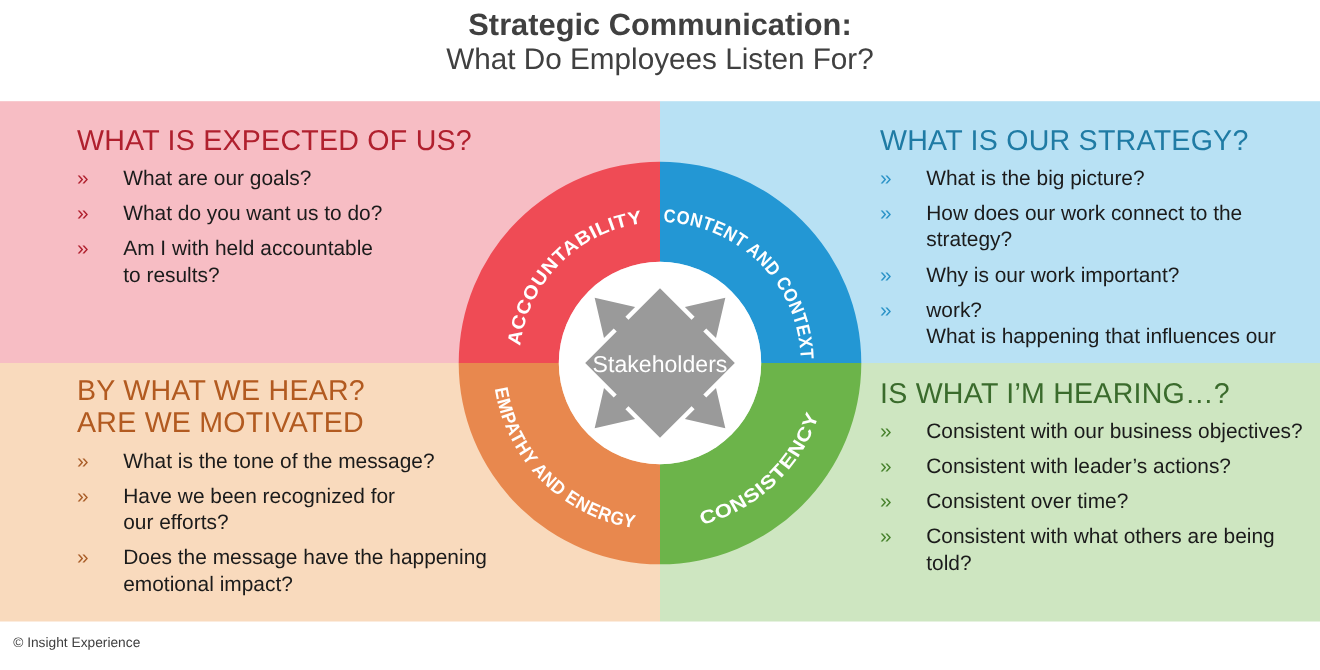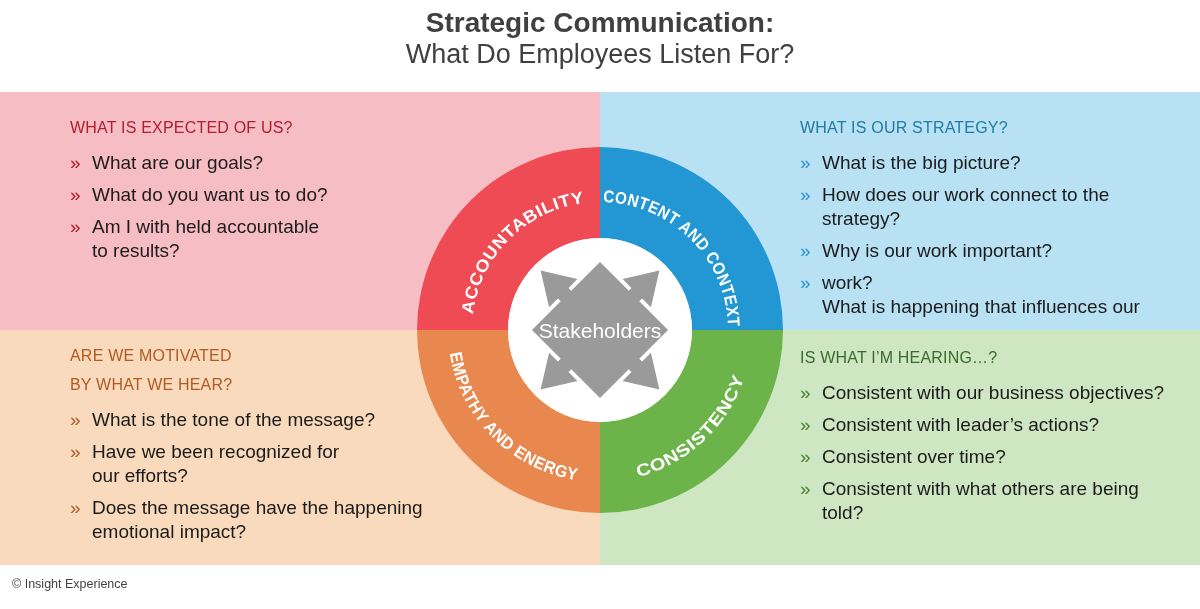--- a/index.html
+++ b/index.html
@@ -17,36 +17,36 @@
   .quad-tr{left:600px;top:92px;height:238px;background:var(--quadrant-tr-bg);}
   .quad-bl{left:0;top:330px;height:235px;background:var(--quadrant-bl-bg);}
   .quad-br{left:600px;top:330px;height:235px;background:var(--quadrant-br-bg);}
 
   .q-content{position:absolute;}
   .quad-tl .q-content{left:70px;top:21px;width:510px;}
   .quad-tr .q-content{left:200px;top:21px;width:395px;}
   .quad-bl .q-content{left:70px;top:11px;width:510px;}
   .quad-br .q-content{left:200px;top:13px;width:395px;}
 
-  .q-heading{font-size:16px;line-height:29px;letter-spacing:.2px;margin:0 0 9px 0;font-weight:400;}
+  .q-heading{font-size:26px;line-height:29px;letter-spacing:.2px;margin:0 0 9px 0;font-weight:400;}
   .quad-tl .q-heading{color:var(--heading-tl);}
   .quad-tr .q-heading{color:var(--heading-tr);}
   .quad-bl .q-heading{color:var(--heading-bl);}
   .quad-br .q-heading{color:var(--heading-br);}
   .q-heading-line{white-space:nowrap;}
 
   .q-list{list-style:none;margin:0;padding:0;}
   .q-item{display:flex;margin:0 0 8px 0;}
   .q-marker{flex:0 0 22px;font-size:19px;line-height:24px;}
   .quad-tl .q-marker{color:var(--marker-tl);}
   .quad-tr .q-marker{color:var(--marker-tr);}
   .quad-bl .q-marker{color:var(--marker-bl);}
   .quad-br .q-marker{color:var(--marker-br);}
   .q-text{font-size:19px;line-height:24px;color:var(--body-text);}
-  .q-line{white-space:nowrap;}
+  .q-line{white-space:nowrap;margin-left:20px;}
 
   
   .wheel{position:absolute;left:410px;top:140px;width:380px;height:380px;}
   .ring-label{font-family:"Liberation Sans",sans-serif;font-size:17px;font-weight:600;letter-spacing:.5px;fill:var(--ring-label-text);text-anchor:middle;}
   .center-label{font-family:"Liberation Sans",sans-serif;font-size:21px;font-weight:400;fill:var(--center-label-text);text-anchor:middle;}
 
   
   .footer{position:absolute;left:12px;top:577px;font-size:12.5px;color:var(--footer-text);text-align:center;}
 </style>
 </head>
@@ -120,22 +120,22 @@
               <div class="q-line">What is happening that influences our</div>
             </div>
           </li>
         </ul>
     </div>
   </div>
 
   <div class="quad quad-bl">
     <div class="q-content">
       <div class="q-heading">
+          <div class="q-heading-line">BY WHAT WE HEAR?</div>
           <div class="q-heading-line">ARE WE MOTIVATED</div>
-          <div class="q-heading-line">BY WHAT WE HEAR?</div>
         </div>
       <ul class="q-list">
           <li class="q-item">
             <span class="q-marker">»</span>
             <div class="q-text">
               <div class="q-line">What is the tone of the message?</div>
             </div>
           </li>
           <li class="q-item">
             <span class="q-marker">»</span>

